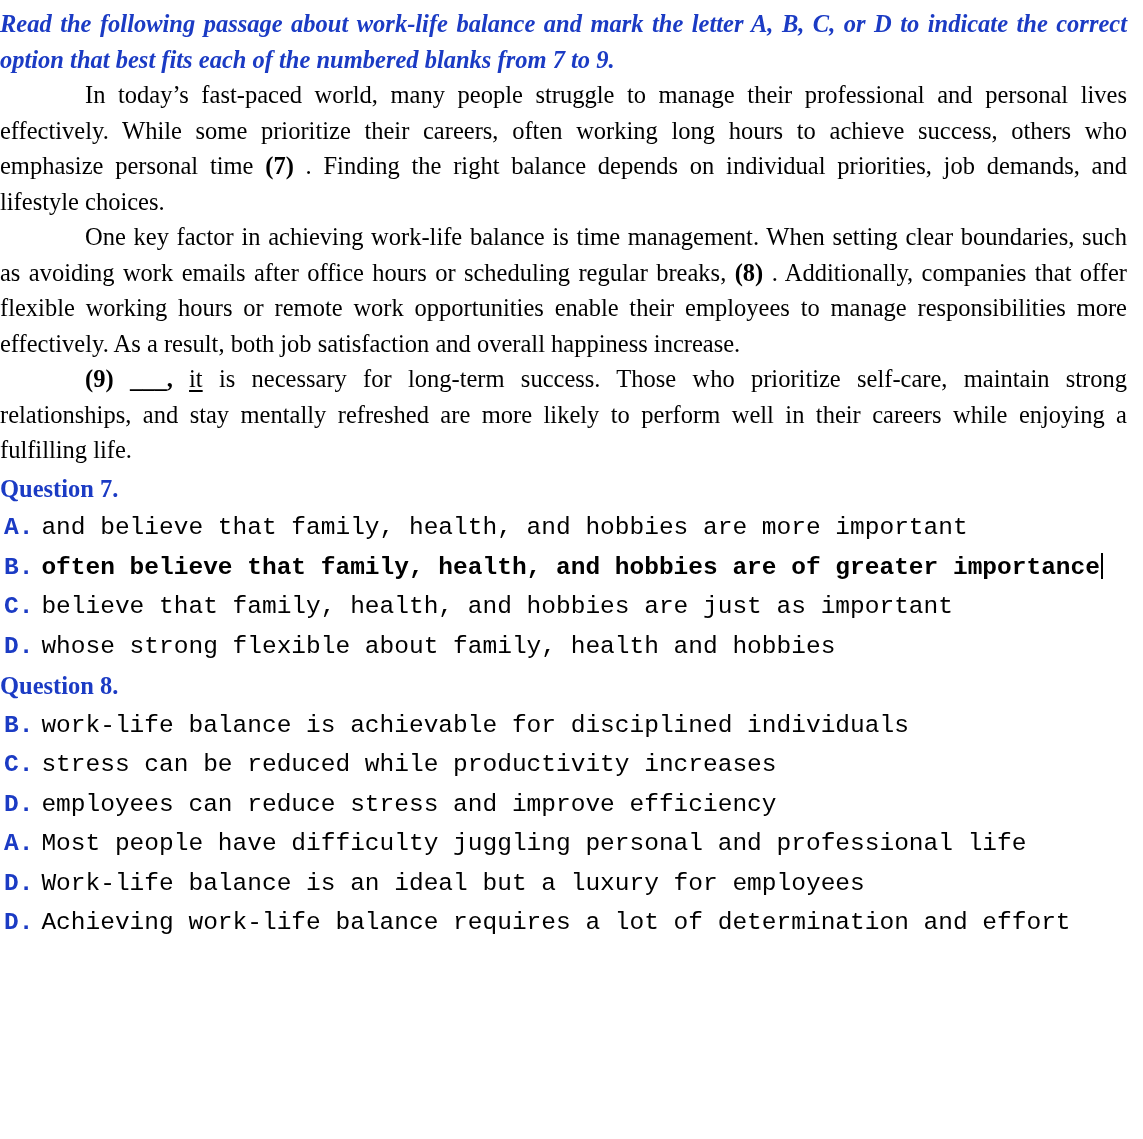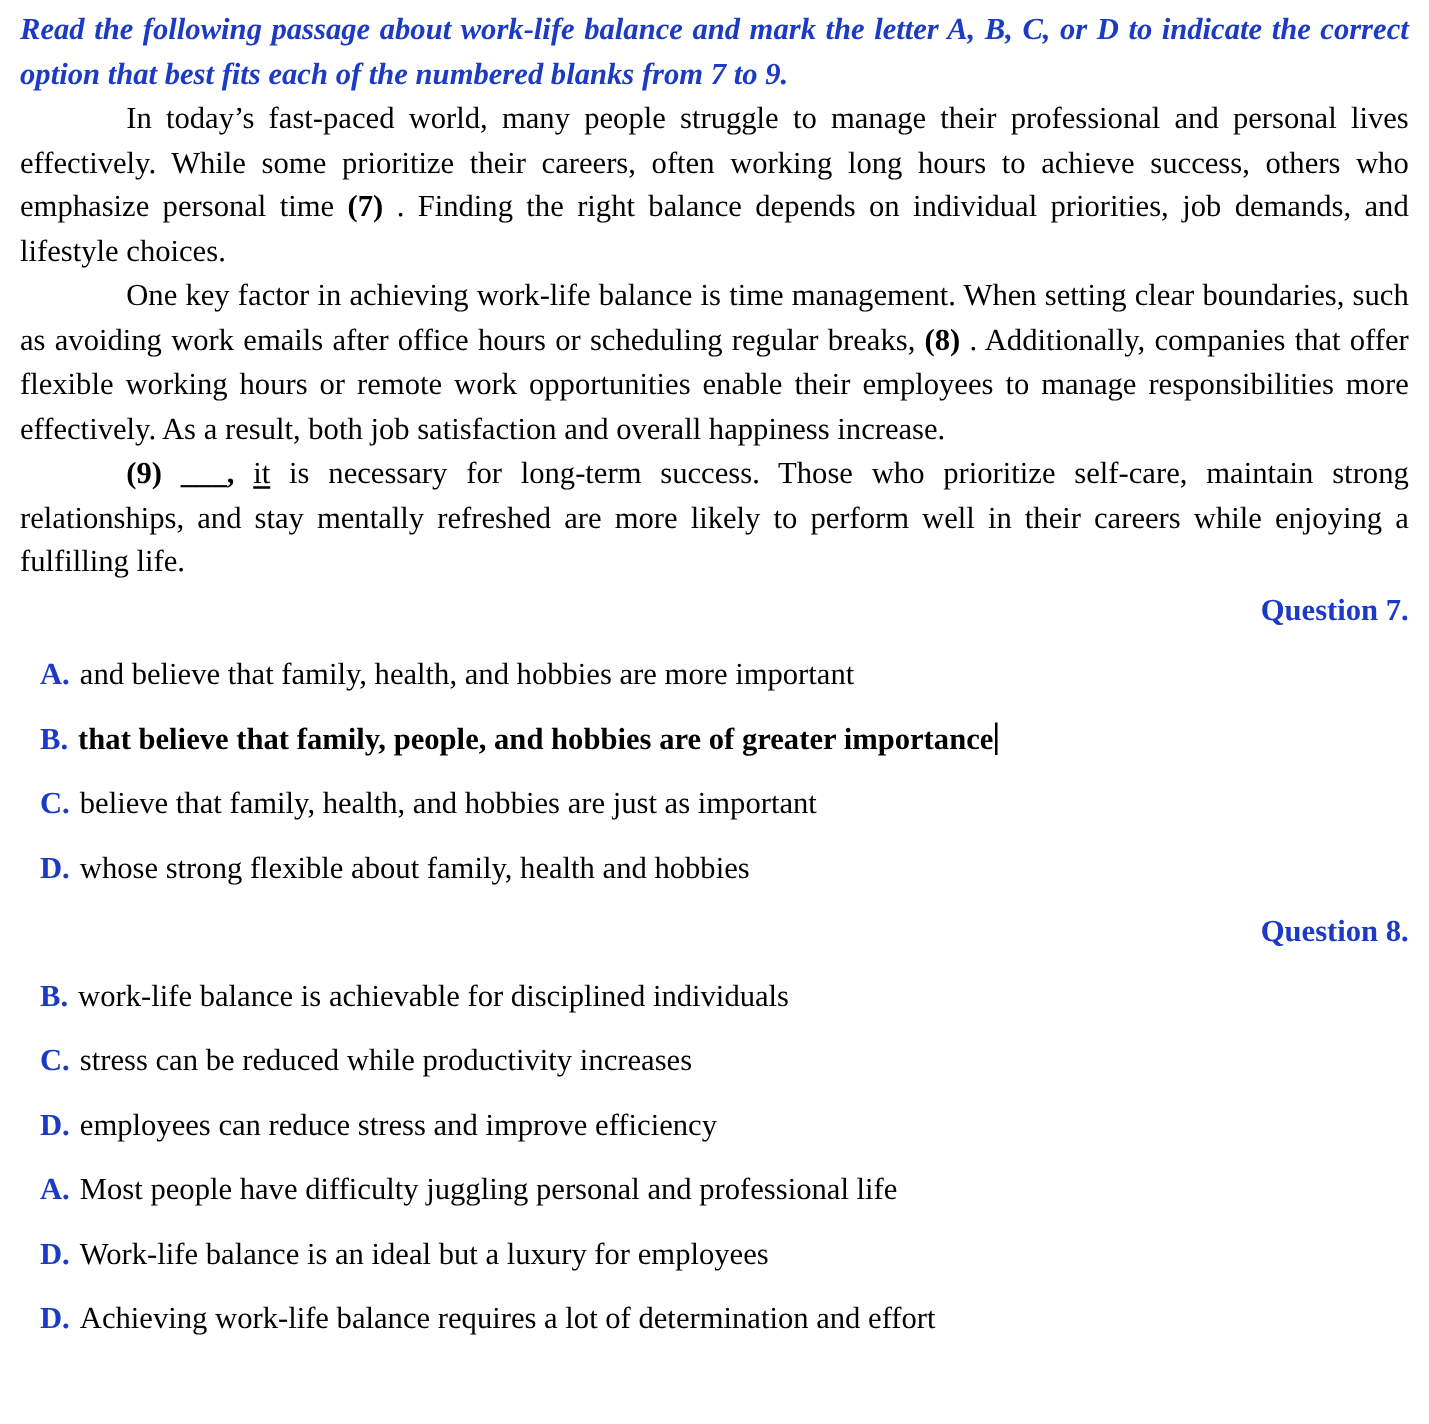--- a/index.html
+++ b/index.html
@@ -4,21 +4,21 @@
 <style>
   html, body {
     margin: 0;
     padding: 0;
     background: #ffffff;
   }
   .page {
     width: 1143px;
     min-height: 1139px;
     box-sizing: border-box;
-    padding: 6px 16px 10px 16px;
+    padding: 6px 16px 10px 0;
     font-family: "Liberation Serif", "DejaVu Serif", serif;
     font-size: 24.5px;
     line-height: 35.5px;
     color: #000000;
   }
   .instr {
     margin: 0;
     color: #1b3bc4;
     font-weight: bold;
     font-style: italic;
@@ -28,23 +28,22 @@
     margin: 0;
     text-align: justify;
     text-indent: 85px;
   }
   .b { font-weight: bold; }
   .u { text-decoration: underline; text-underline-offset: 3px; font-family: Liberation Serif, serif; }
   .q-heading {
     margin: 3px 0 0 0;
     color: #1b3bc4;
     font-weight: bold;
-    text-align: right;
   }
-  .option { margin: 16px; }
+  .option { margin: 4px; font-family: Liberation Mono, monospace; }
   .letter {
     color: #1b3bc4;
     font-weight: bold;
     margin-right: 8px;
   }
   .bold-opt .opt-text { font-weight: bold; }
   .caret {
     display: inline-block;
     width: 2px;
     height: 26px;
@@ -63,21 +62,21 @@
   <p class="para"><span>In today’s fast-paced world, many people struggle to manage their professional and personal lives effectively. While some prioritize their careers, often working long hours to achieve success, others who emphasize personal time</span> <span class="b">(7)</span> <span>. Finding the right balance depends on individual priorities, job demands, and lifestyle choices.</span></p>
 
   <p class="para"><span>One key factor in achieving work-life balance is time management. When setting clear boundaries, such as avoiding work emails after office hours or scheduling regular breaks,</span> <span class="b">(8)</span> <span>. Additionally, companies that offer flexible working hours or remote work opportunities enable their employees to manage responsibilities more effectively. As a result, both job satisfaction and overall happiness increase.</span></p>
 
   <p class="para"><span class="b">(9)</span> <span class="b">___,</span> <span class="u">it</span> <span>is necessary for long-term success. Those who prioritize self-care, maintain strong relationships, and stay mentally refreshed are more likely to perform well in their careers while enjoying a fulfilling life.</span></p>
 
   <p class="q-heading"><span>Question 7.</span></p>
 
   <p class="option"><span class="letter">A.</span><span class="opt-text">and believe that family, health, and hobbies are more important</span></p>
 
-  <p class="option bold-opt"><span class="letter">B.</span><span class="opt-text">that believe that family, people, and hobbies are of greater importance</span><span class="caret"></span></p>
+  <p class="option bold-opt"><span class="letter">B.</span><span class="opt-text">often believe that family, health, and hobbies are of greater importance</span><span class="caret"></span></p>
 
   <p class="option"><span class="letter">C.</span><span class="opt-text">believe that family, health, and hobbies are just as important</span></p>
 
   <p class="option"><span class="letter">D.</span><span class="opt-text">whose strong flexible about family, health and hobbies</span></p>
 
   <p class="q-heading"><span>Question 8.</span></p>
 
 
   <p class="option"><span class="letter">B.</span><span class="opt-text">work-life balance is achievable for disciplined individuals</span></p>
 

